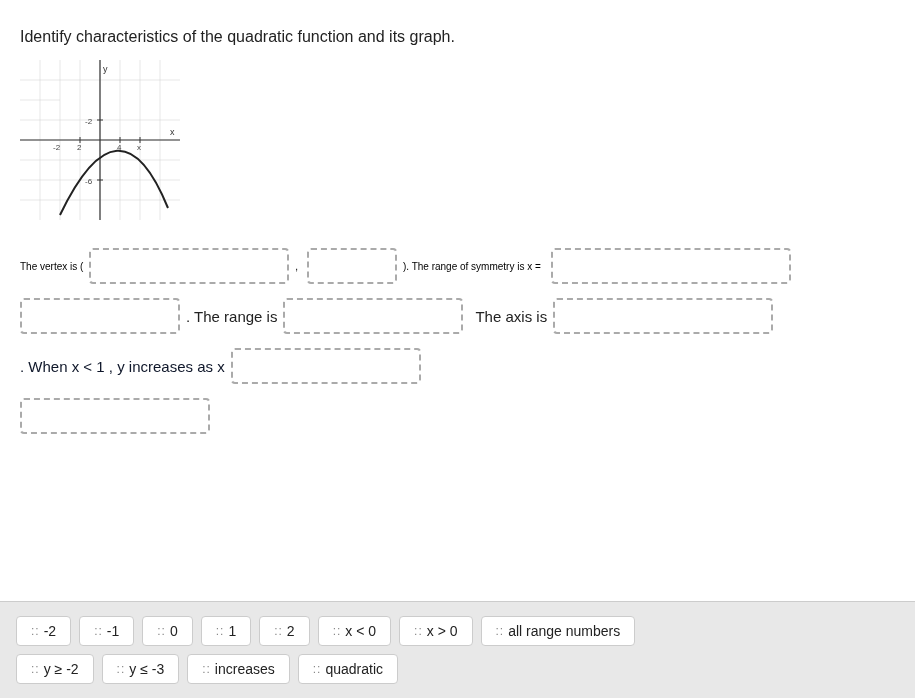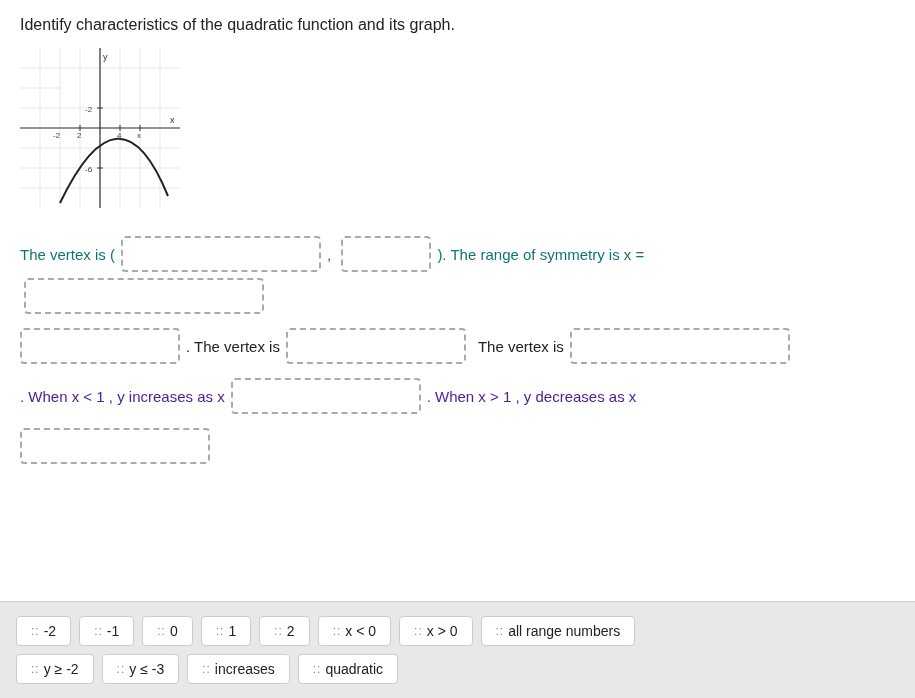--- a/index.html
+++ b/index.html
@@ -9,21 +9,21 @@
       width: 915px;
       min-height: 698px;
       overflow: hidden;
       position: relative;
     }
 
     .page-container {
       width: 819px;
       min-height: 698px;
       background: #fff;
-      padding: 16px 20px;
+      padding: 28px 20px;
     }
 
     .page-title {
       font-size: 16px;
       color: #222;
       margin-bottom: 14px;
       font-weight: normal;
     }
 
     
@@ -59,22 +59,22 @@
     
     .row1 {
       display: flex;
       align-items: center;
       margin-bottom: 14px;
       flex-wrap: wrap;
       gap: 6px;
     }
 
     .row1 .label-text {
-      font-size: 15px;
-      color: #0f766e;
+      font-size: 10px;
+      color: #000000;
       white-space: nowrap;
     }
 
     .vertex-drop {
       width: 200px;
       height: 36px;
     }
 
     .axis-drop {
       width: 240px;
@@ -123,21 +123,21 @@
     .row3 {
       display: flex;
       align-items: center;
       margin-bottom: 14px;
       flex-wrap: wrap;
       gap: 6px;
     }
 
     .when-label {
       font-size: 15px;
-      color: #4c1d95;
+      color: #0f172a;
       white-space: nowrap;
     }
 
     .increases-drop {
       width: 190px;
       height: 36px;
     }
 
     
     .row4 {
@@ -253,30 +253,29 @@
       <span class="label-text">The vertex is (</span>
       <div class="drop-zone vertex-drop"></div>
       <span class="label-text">,&nbsp;</span>
       <div class="drop-zone" style="width:90px;height:36px;"></div>
       <span class="label-text">). The range of symmetry is x =</span>
       <div class="drop-zone axis-drop"></div>
     </div>
 
     <div class="row2">
       <div class="drop-zone domain-drop"></div>
-      <span class="domain-label">. The vertex is</span>
+      <span class="domain-label">. The range is</span>
       <div class="drop-zone domain-value-drop"></div>
-      <span class="range-label">The vertex is</span>
+      <span class="range-label">The axis is</span>
       <div class="drop-zone range-drop"></div>
     </div>
 
     <div class="row3">
       <span class="when-label">. When x &lt; 1 , y increases as x</span>
       <div class="drop-zone increases-drop"></div>
-      <span class="when-label">. When x &gt; 1 , y decreases as x</span>
     </div>
 
     <div class="row4">
       <div class="drop-zone extra-drop"></div>
     </div>
 
   </div>
 
   <div class="drag-panel">
     <div class="drag-panel-row">

